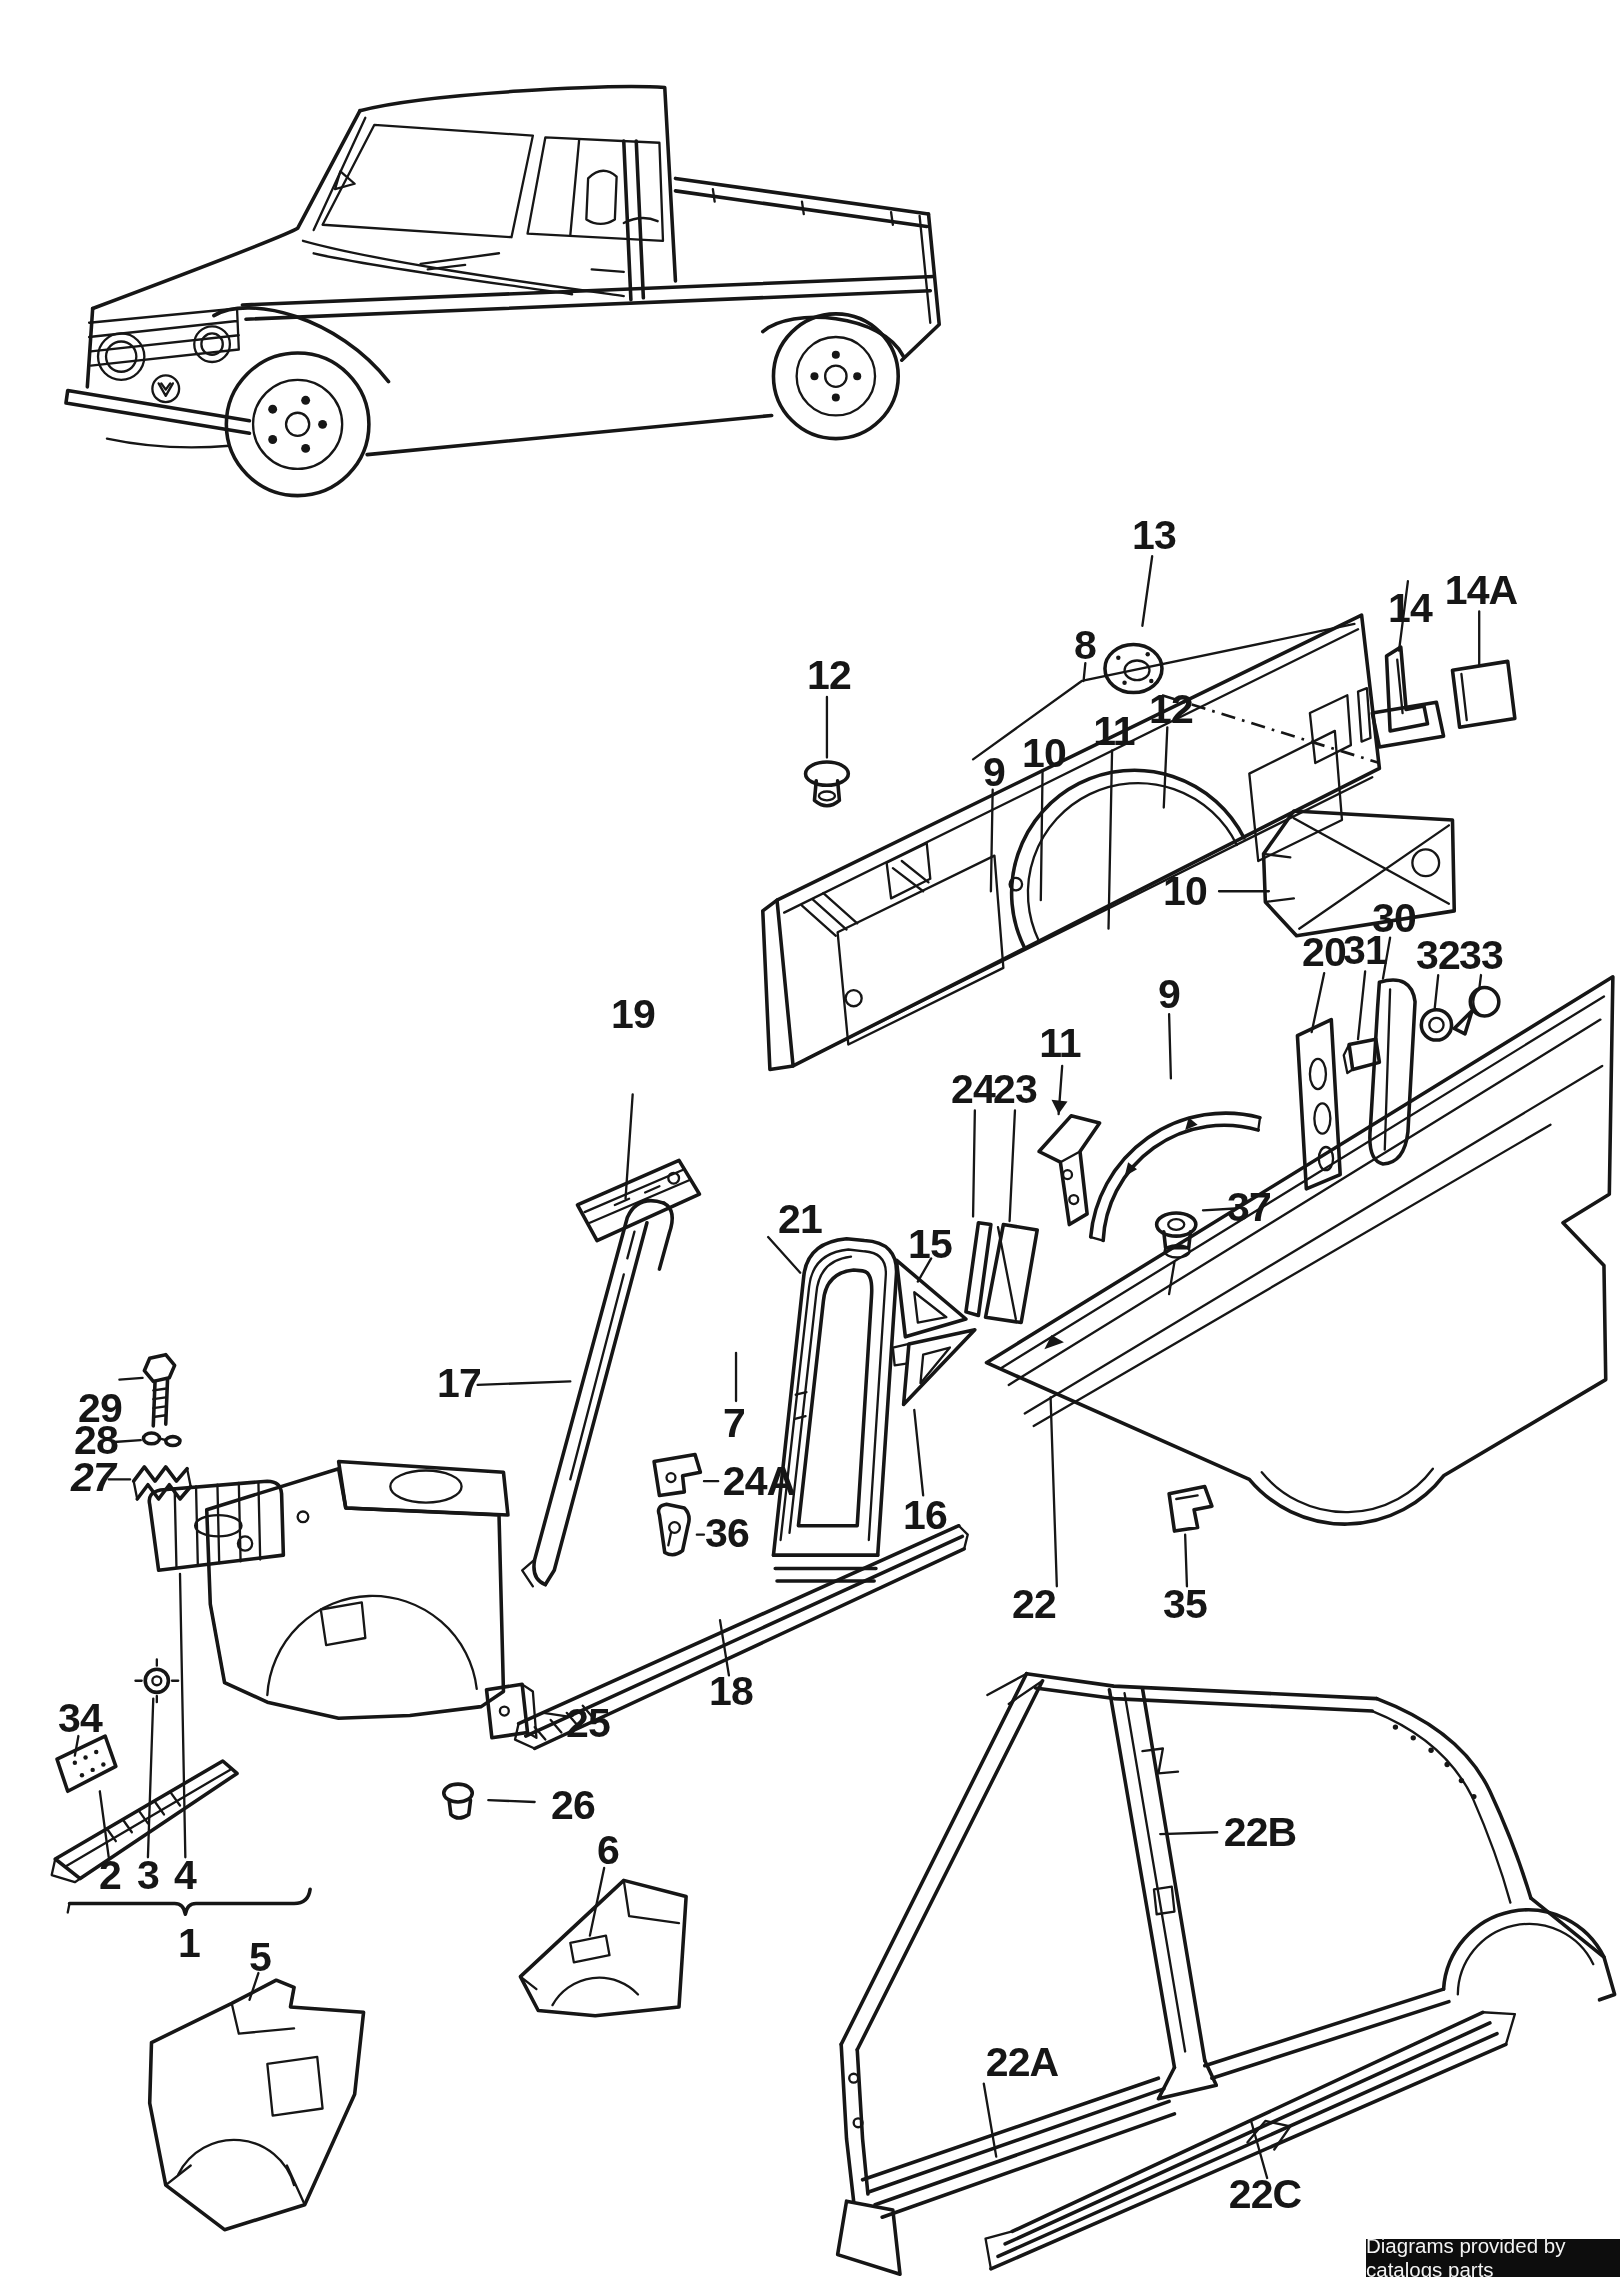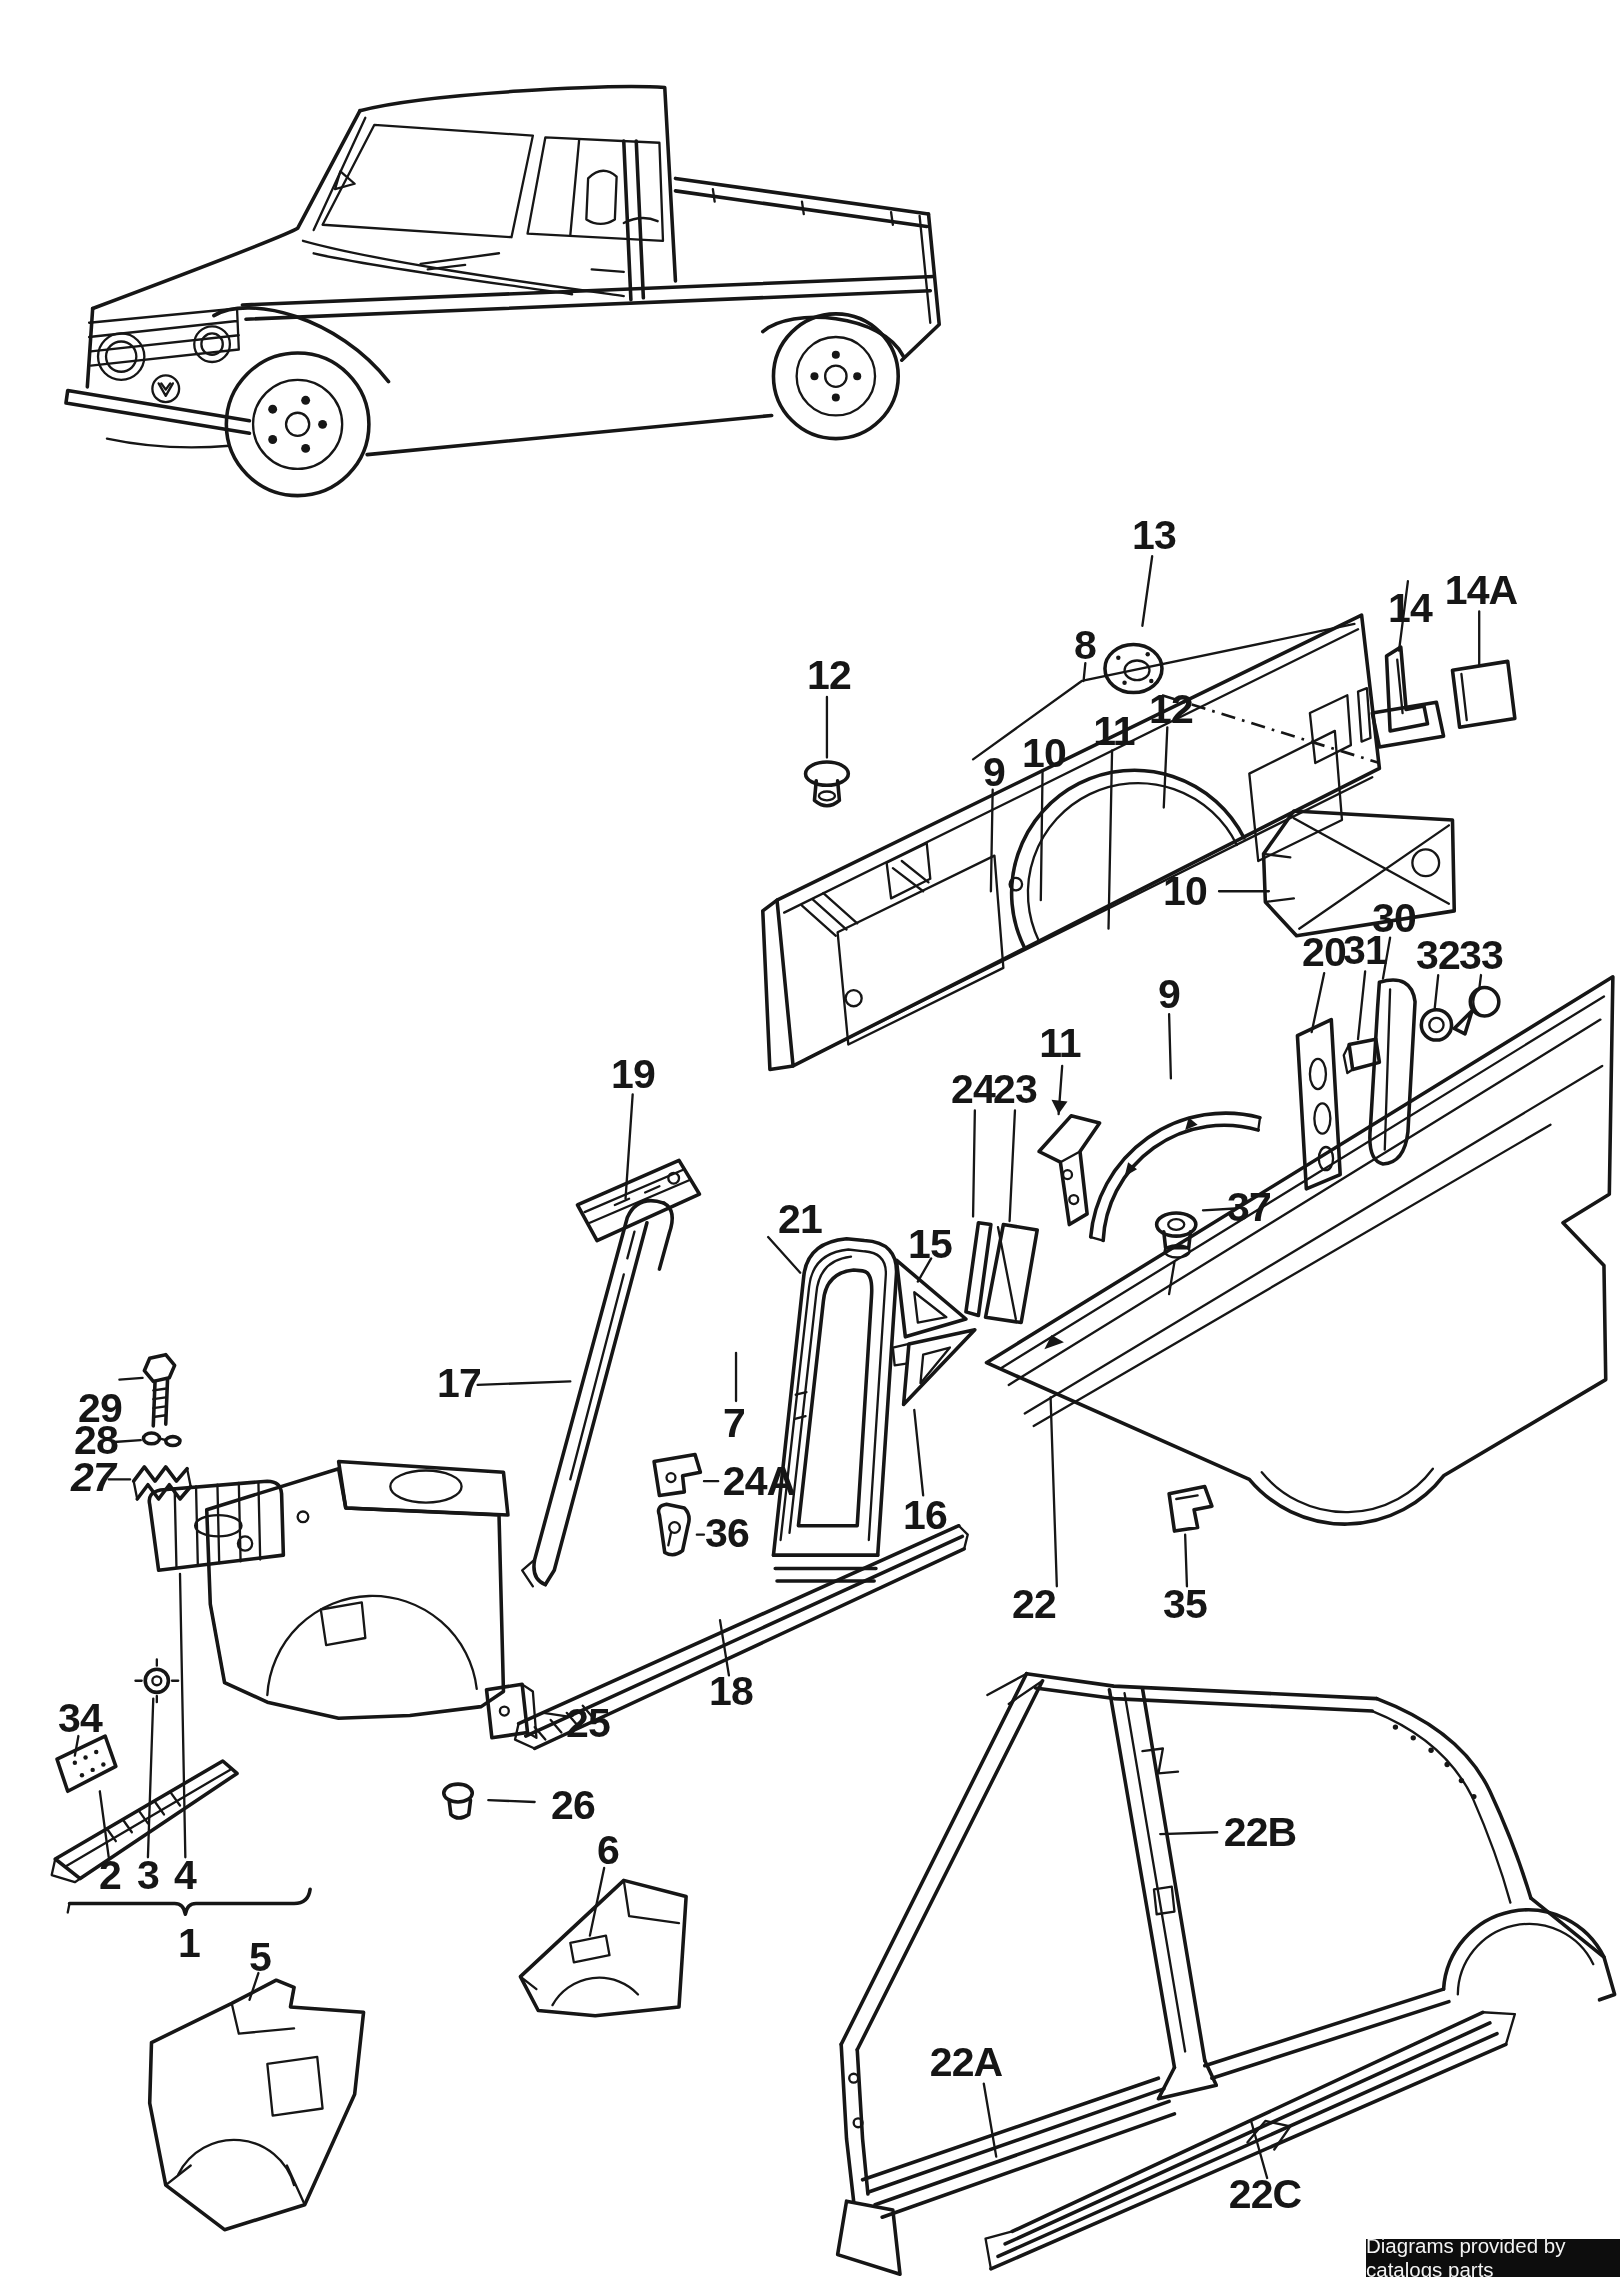--- a/index.html
+++ b/index.html
@@ -411,21 +411,21 @@
       <div class="callout" style="left: 1185px; top: 891px;">10</div>
       <div class="callout" style="left: 1394px; top: 918px;">30</div>
       <div class="callout" style="left: 1324px; top: 952px;">20</div>
       <div class="callout" style="left: 1365px; top: 950px;">31</div>
       <div class="callout" style="left: 1438px; top: 955px;">32</div>
       <div class="callout" style="left: 1481px; top: 955px;">33</div>
       <div class="callout" style="left: 1169px; top: 994px;">9</div>
       <div class="callout" style="left: 1060px; top: 1043px;">11</div>
       <div class="callout" style="left: 973px; top: 1089px;">24</div>
       <div class="callout" style="left: 1015px; top: 1089px;">23</div>
-      <div class="callout" style="left: 633px; top: 1074px;">19</div>
+      <div class="callout" style="left: 633px; top: 1014px;">19</div>
       <div class="callout" style="left: 766px; top: 1219px; margin-left: 34px;">21</div>
       <div class="callout" style="left: 930px; top: 1244px;">15</div>
       <div class="callout" style="left: 1249px; top: 1207px;">37</div>
       <div class="callout" style="left: 459px; top: 1383px;">17</div>
       <div class="callout" style="left: 734px; top: 1423px;">7</div>
       <div class="callout" style="left: 100px; top: 1372px; margin-top: 36px;">29</div>
       <div class="callout" style="left: 96px; top: 1440px;">28</div>
       <div class="callout" style="left: 93px; top: 1477px; font-style: italic;">27</div>
       <div class="callout" style="left: 759px; top: 1481px;">24A</div>
       <div class="callout" style="left: 727px; top: 1533px;">36</div>
@@ -436,19 +436,19 @@
       <div class="callout" style="left: 80px; top: 1718px;">34</div>
       <div class="callout" style="left: 588px; top: 1723px;">25</div>
       <div class="callout" style="left: 573px; top: 1805px;">26</div>
       <div class="callout" style="left: 110px; top: 1875px;">2</div>
       <div class="callout" style="left: 148px; top: 1875px;">3</div>
       <div class="callout" style="left: 185px; top: 1875px;">4</div>
       <div class="callout" style="left: 189px; top: 1943px;">1</div>
       <div class="callout" style="left: 260px; top: 1957px;">5</div>
       <div class="callout" style="left: 608px; top: 1850px;">6</div>
       <div class="callout" style="left: 1260px; top: 1832px;">22B</div>
-      <div class="callout" style="left: 966px; top: 2062px;">22A</div>
+      <div class="callout" style="left: 1022px; top: 2062px;">22A</div>
       <div class="callout" style="left: 1265px; top: 2194px;">22C</div>
     </div>
 
   <div class="badge" style="background: rgb(13, 13, 13); color: rgb(244, 244, 244);">Diagrams provided by catalogs parts</div>
 </div>
 
 
 </body></html>

